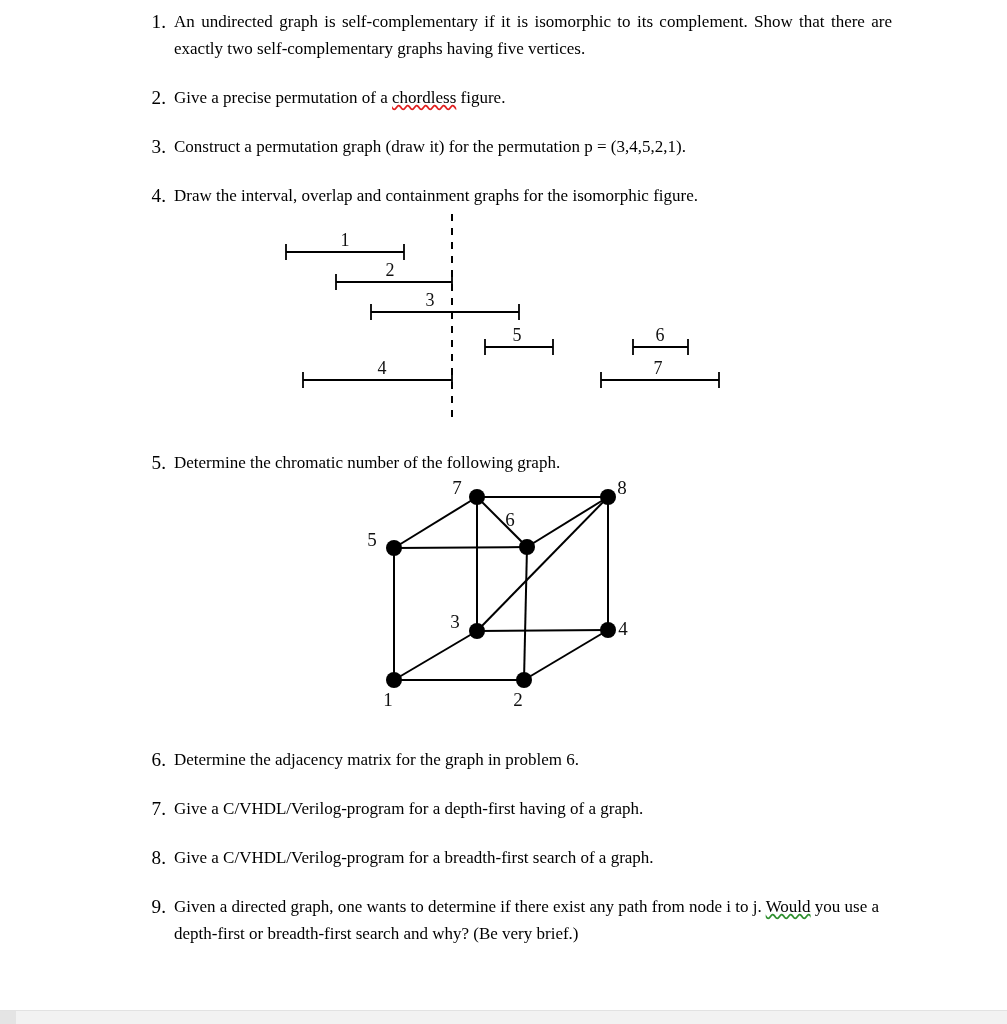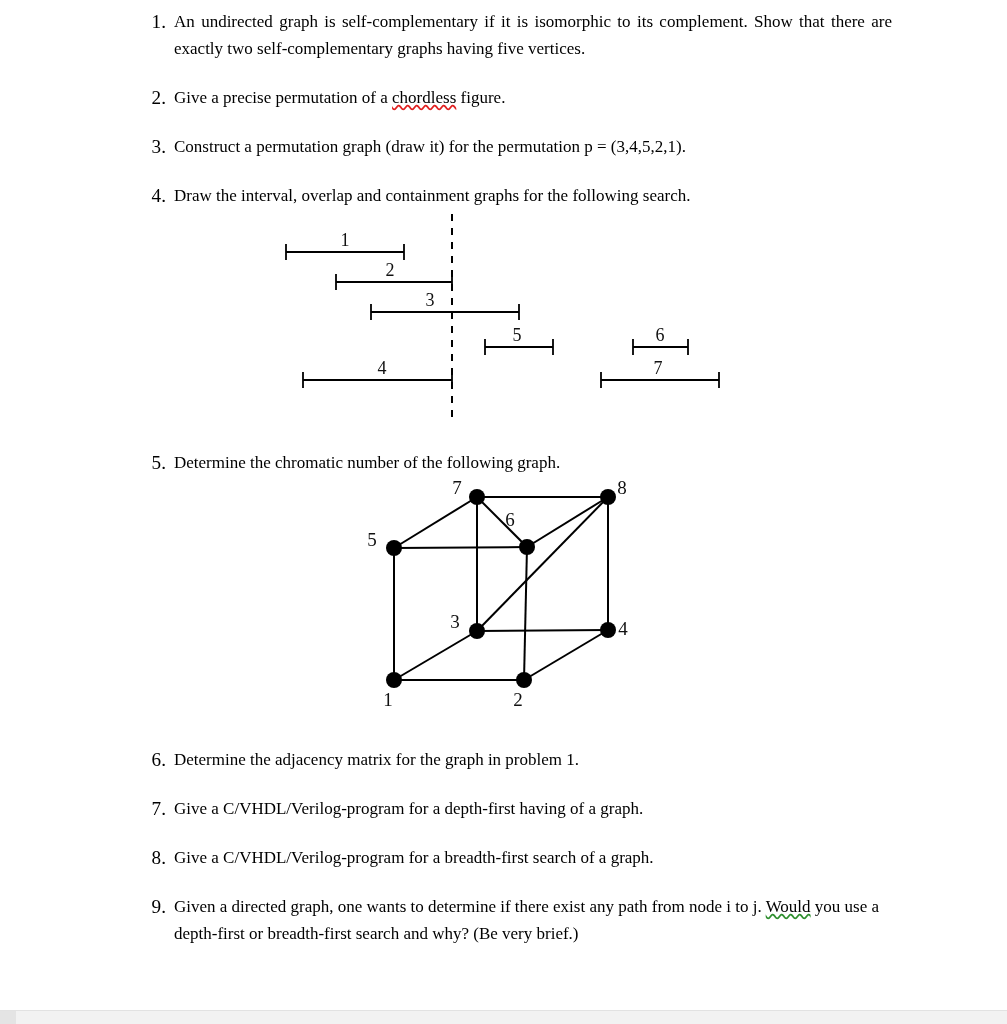--- a/index.html
+++ b/index.html
@@ -133,35 +133,35 @@
       <span class="qtext"><span>Give a precise permutation of a </span><span class="sp-red">chordless</span><span> figure.</span></span>
     </div>
 
     <div class="qitem">
       <span class="qnum">3.</span>
       <span class="qtext">Construct a permutation graph (draw it) for the permutation p = (3,4,5,2,1).</span>
     </div>
 
     <div class="qitem">
       <span class="qnum">4.</span>
-      <span class="qtext">Draw the interval, overlap and containment graphs for the following search.</span>
+      <span class="qtext">Draw the interval, overlap and containment graphs for the isomorphic figure.</span>
     </div>
 
     <div style="height:218px"></div>
 
     <div class="qitem">
       <span class="qnum">5.</span>
       <span class="qtext">Determine the chromatic number of the following graph.</span>
     </div>
 
     <div style="height:248px"></div>
 
     <div class="qitem">
       <span class="qnum">6.</span>
-      <span class="qtext">Determine the adjacency matrix for the graph in problem 1.</span>
+      <span class="qtext">Determine the adjacency matrix for the graph in problem 6.</span>
     </div>
 
     <div class="qitem">
       <span class="qnum">7.</span>
       <span class="qtext">Give a C/VHDL/Verilog-program for a depth-first having of a graph.</span>
     </div>
 
     <div class="qitem">
       <span class="qnum">8.</span>
       <span class="qtext">Give a C/VHDL/Verilog-program for a breadth-first search of a graph.</span>

